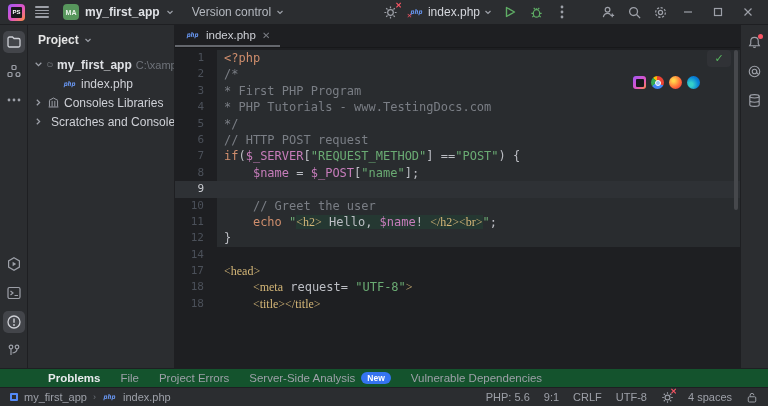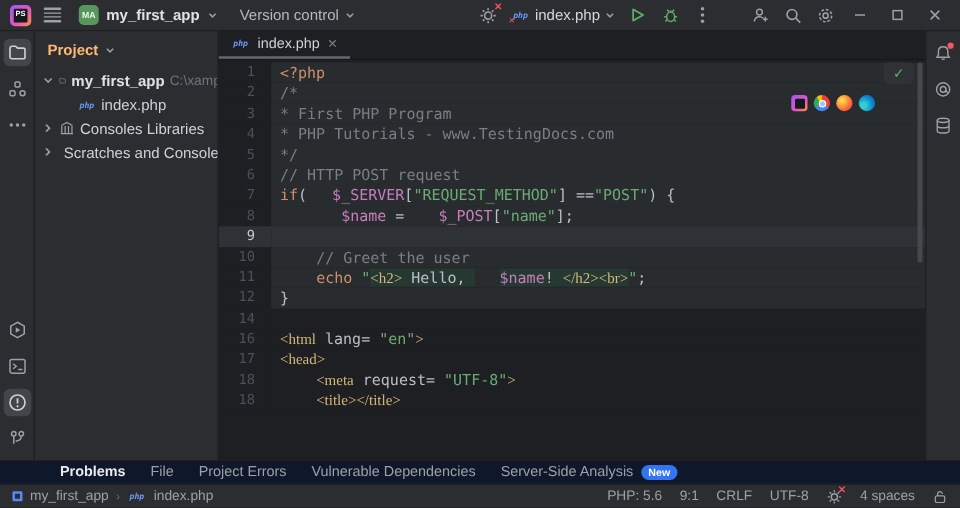--- a/index.html
+++ b/index.html
@@ -51,21 +51,21 @@
   .sicon { width:22px; height:22px; display:flex; align-items:center; justify-content:center;
     border-radius:5px; cursor:pointer; position:relative; }
   .sicon.sel { background:#43454a; }
   .spacer { flex:1; }
   .notif-dot { position:absolute; top:3px; right:3px; width:5px; height:5px; border-radius:50%; background:#f75464; }
 
   
   .project { width:147px; flex:0 0 147px; background:#2b2d30; border-right:1px solid #1e1f22;
     padding-top:4px; overflow:hidden; }
   .proj-header { display:flex; align-items:center; gap:5px; padding:4px 8px 8px 10px;
-    color:#fdba74; font-weight:bold; cursor:pointer; }
+    color:#e5e5e5; font-weight:bold; cursor:pointer; }
   .tree-row { display:flex; align-items:center; gap:4px; height:19px; padding-left:6px;
     white-space:nowrap; cursor:pointer; }
   .tree-row .arrow { width:9px; height:9px; flex:0 0 9px; }
   .tree-row .lbl { color:#cfd1d7; font-size:12px; }
   .tree-row .lbl.bold { font-weight:bold; color:#dfe1e5; }
   .tree-row .path { color:#6f737a; font-size:11px; overflow:hidden; }
   .indent1 { padding-left:34px; }
 
   
   .editor { flex:1; min-width:0; display:flex; flex-direction:column; background:#1e1f22; position:relative;}
@@ -80,41 +80,41 @@
   .gut { width:42px; flex:0 0 42px; text-align:right; padding-right:13px; color:#4b5059;
     background:#1e1f22; font-size:11px; cursor:pointer; }
   .src { flex:1; white-space:pre; padding-left:7px; cursor:text; }
   .line.php  .src { background:#292c2f; }
   .line.html .src { background:#1e1f22; }
   .line.caret .src, .line.caret .gut { background:#2e3135; }
   .line.caret .gut { color:#c9cbd1; }
   .tok-o { color:#cf8e6d; }
   .tok-c { color:#7a7e85; }
   .tok-s { color:#6aab73; }
-  .tok-v { color:#c77dbb;margin-left:20px; }
+  .tok-v { color:#c77dbb; }
   .tok-d { color:#bcbec4; }
   .tok-y { color:#d5b778;font-family:Liberation Serif, serif; }
   .inj   { background:#253832; }
   .phpend{ background:#141517; padding:0 1px; }
   .vscroll { position:absolute; top:2px; right:2px; width:4px; height:160px; border-radius:2px; background:#46484c; }
   .inspect { position:absolute; top:2px; right:9px; width:24px; height:17px; background:#303236;
     border-radius:4px; display:flex; align-items:center; justify-content:center; cursor:pointer;
     color:#57b85f; font-size:11px; }
   .browsers { position:absolute; top:26px; right:38px; display:flex; gap:5px; align-items:center;
     padding:2px; cursor:pointer; }
   .bico { width:13px; height:13px; border-radius:50%; }
   .bico.ps { border-radius:3px; background:linear-gradient(135deg,#a057f5,#e055c3 60%,#ff8e3c); position:relative;}
   .bico.ps i { position:absolute; inset:2.5px; background:#17181b; border-radius:1px; }
   .bico.chrome { background:conic-gradient(#ea4335 0 33%,#4285f4 33% 66%,#34a853 66% 88%,#fbbc05 88% 100%); position:relative;}
   .bico.chrome i { position:absolute; inset:3.5px; background:#9fc2f7; border:1px solid #fff; border-radius:50%;}
   .bico.firefox { background:radial-gradient(circle at 35% 35%,#ffd54b 10%,#ff7139 55%,#e3223d 100%); }
   .bico.edge { background:radial-gradient(circle at 30% 65%,#35d0ca 15%,#0883d8 60%,#0a5bc4 100%); }
 
   
-  .problems { height:19px; flex:0 0 19px; background:#0f172a; border-top:1px solid #1e1f22;
+  .problems { height:19px; flex:0 0 19px; background:#14532d; border-top:1px solid #1e1f22;
     display:flex; align-items:center; padding-left:38px; gap:4px; }
   .ptab { padding:0 10px; color:#9da0a8; font-size:11.5px; display:flex; align-items:center; gap:6px; cursor:pointer;}
   .ptab.active { color:#e8eaed; font-weight:bold; }
   .badge-new { background:#3574f0; color:#fff; font-size:8.5px; font-weight:bold;
     border-radius:8px; padding:1.5px 6px; line-height:9px; }
 
   
   .statusbar { height:19px; flex:0 0 19px; background:#2b2d30; border-top:1px solid #1e1f22;
     display:flex; align-items:center; padding:0 10px; font-size:11px; color:#9da0a8; }
   .crumbs { display:flex; align-items:center; gap:6px; }
@@ -372,24 +372,20 @@
           </div>
           <div class="line php">
             <div class="gut">12</div>
             <div class="src"><span class="tok-d">}</span></div>
           </div>
           <div class="line html">
             <div class="gut">14</div>
             <div class="src"></div>
           </div>
           <div class="line html">
-            <div class="gut">16</div>
-            <div class="src"><span class="tok-y">&lt;html</span><span class="tok-d"> lang= </span><span class="tok-s">"en"</span><span class="tok-y">&gt;</span></div>
-          </div>
-          <div class="line html">
             <div class="gut">17</div>
             <div class="src"><span class="tok-y">&lt;head&gt;</span></div>
           </div>
           <div class="line html">
             <div class="gut">18</div>
             <div class="src"><span class="tok-d">    </span><span class="tok-y">&lt;meta</span><span class="tok-d"> request= </span><span class="tok-s">"UTF-8"</span><span class="tok-y">&gt;</span></div>
           </div>
           <div class="line html">
             <div class="gut">18</div>
             <div class="src"><span class="tok-d">    </span><span class="tok-y">&lt;title&gt;&lt;/title&gt;</span></div>
@@ -440,25 +436,25 @@
       <div class="ptab active">
         <span>Problems</span>
       </div>
       <div class="ptab">
         <span>File</span>
       </div>
       <div class="ptab">
         <span>Project Errors</span>
       </div>
       <div class="ptab">
-        <span>Vulnerable Dependencies</span>
-      </div>
-      <div class="ptab">
         <span>Server-Side Analysis</span>
         <span class="badge-new">New</span>
+      </div>
+      <div class="ptab">
+        <span>Vulnerable Dependencies</span>
       </div>
     </div>
 </div>
 
 <div class="statusbar">
   <div class="crumbs">
     <span class="modicon"></span>
     <span class="crumb">my_first_app</span>
     <span class="crumb-sep">›</span>
     <span class="phpicon">php</span>

